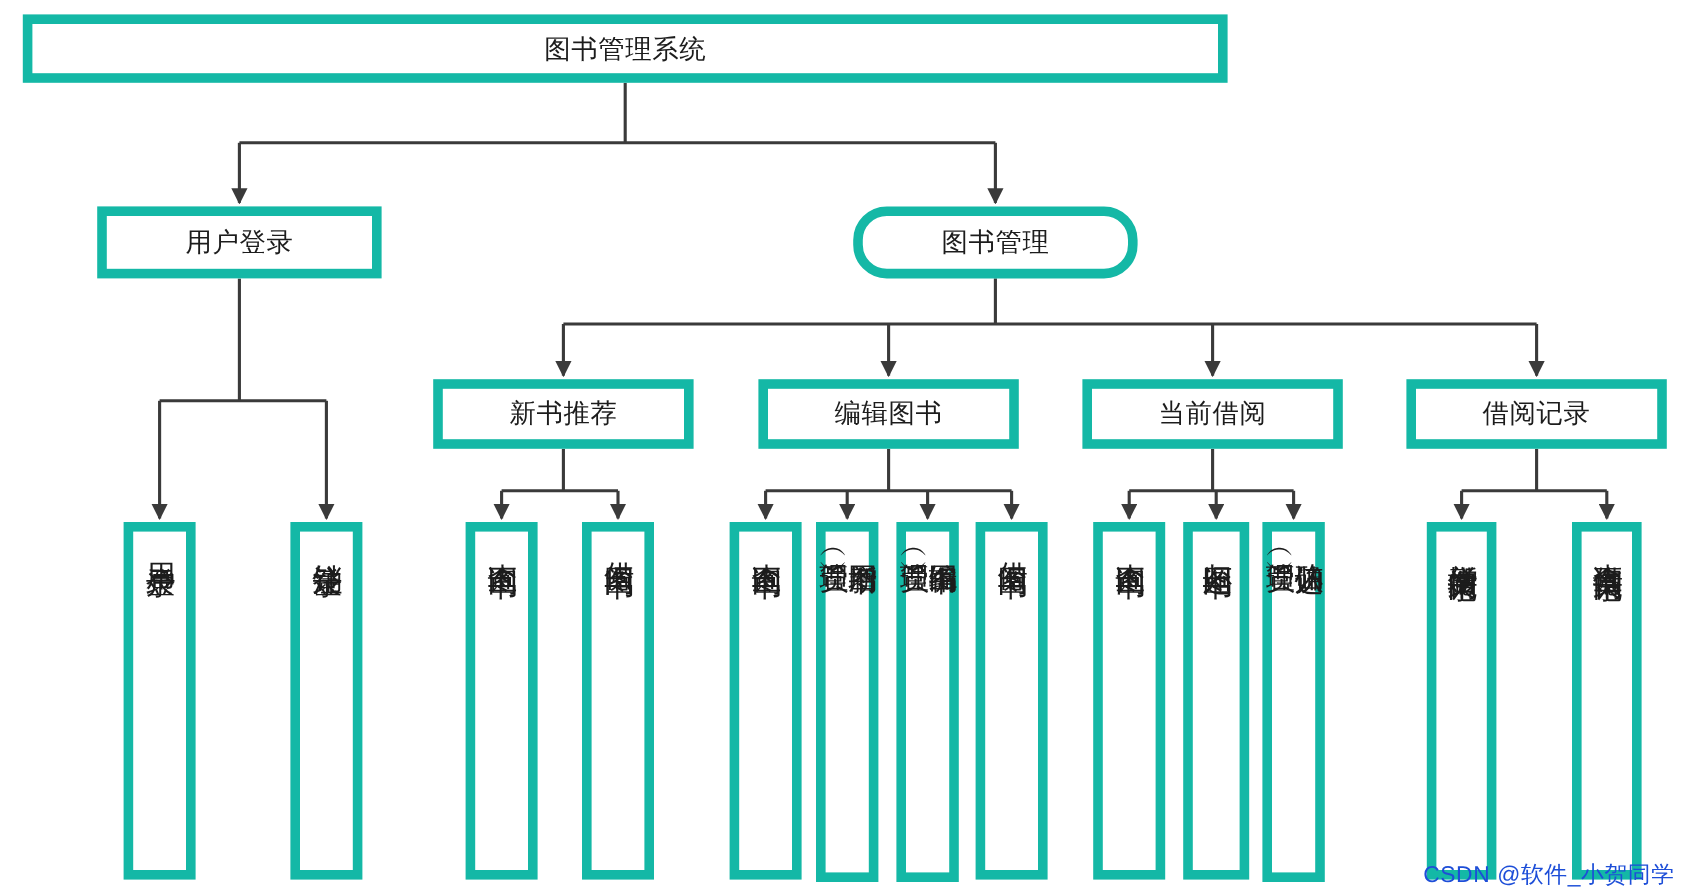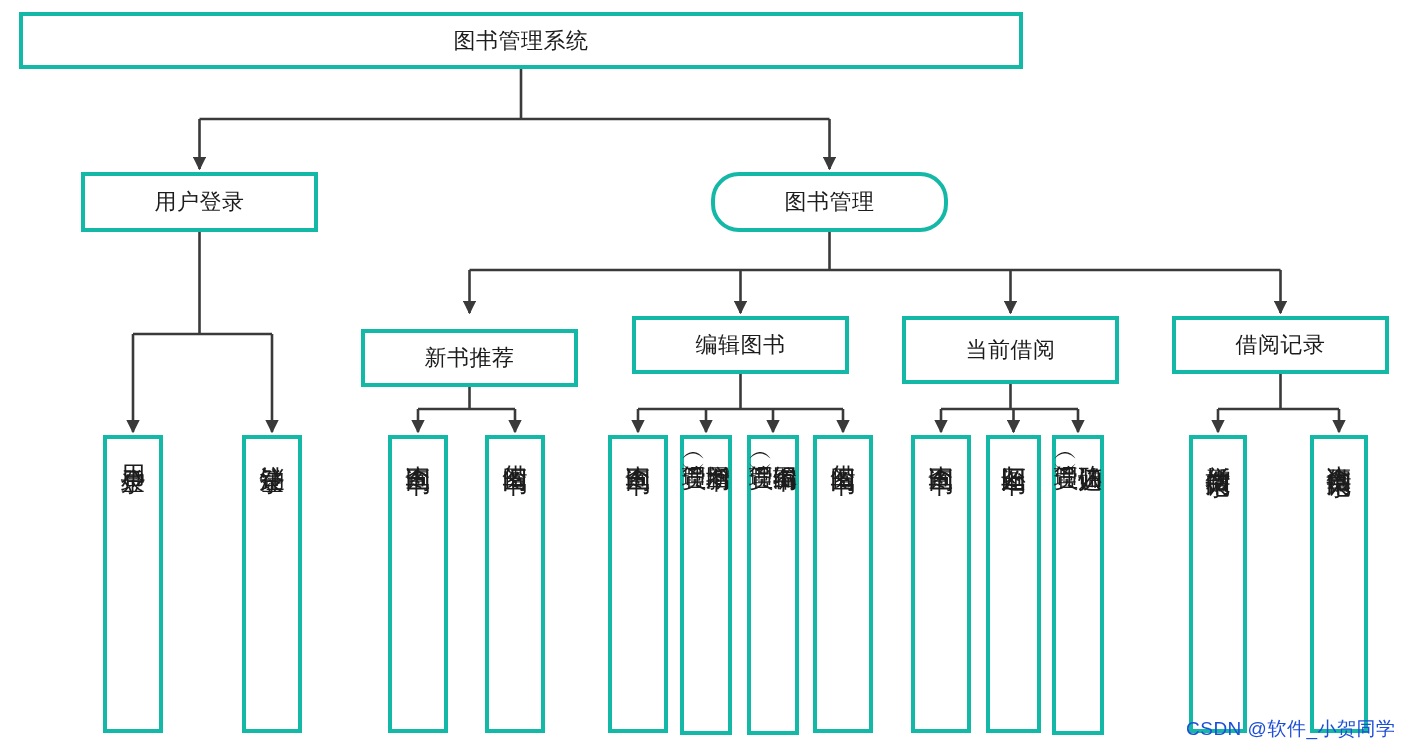--- a/index.html
+++ b/index.html
@@ -23,21 +23,21 @@
     left: 0;
     top: 0;
     width: 1405px;
     height: 747px;
     pointer-events: none;
   }
   .node {
     position: absolute;
     box-sizing: border-box;
     background: #ffffff;
-    border: 4px solid #14b8a6;
+    border: 8px solid #14b8a6;
     display: flex;
     align-items: center;
     justify-content: center;
     color: #1c1c1c;
   }
   .node .label {
     display: block;
     text-align: center;
     line-height: 1.18;
     white-space: pre;
@@ -132,21 +132,21 @@
       </div>
       <div class="node vert" style="left: 103px; top: 435px; width: 60px; height: 298px;">
         <span class="label">用户登录</span>
       </div>
       <div class="node vert" style="left: 242px; top: 435px; width: 60px; height: 298px;">
         <span class="label">注销登录</span>
       </div>
       <div class="node horiz" style="left: 711px; top: 172px; width: 237px; height: 60px; border-radius: 28px;">
         <span class="label">图书管理</span>
       </div>
-      <div class="node horiz" style="left: 361px; top: 316px; width: 217px; height: 58px; margin-top: 13px;">
+      <div class="node horiz" style="left: 361px; top: 316px; width: 217px; height: 58px;">
         <span class="label">新书推荐</span>
       </div>
       <div class="node vert" style="left: 388px; top: 435px; width: 60px; height: 298px;">
         <span class="label">查询图书</span>
       </div>
       <div class="node vert" style="left: 485px; top: 435px; width: 60px; height: 298px;">
         <span class="label">借阅图书</span>
       </div>
       <div class="node horiz" style="left: 632px; top: 316px; width: 217px; height: 58px;">
         <span class="label">编辑图书</span>
@@ -158,21 +158,21 @@
         <span class="label">新增图书
 （管理员）</span>
       </div>
       <div class="node vert tall" style="left: 747px; top: 435px; width: 52px; height: 300px;">
         <span class="label">编辑图书
 （管理员）</span>
       </div>
       <div class="node vert" style="left: 813px; top: 435px; width: 60px; height: 298px;">
         <span class="label">借阅图书</span>
       </div>
-      <div class="node horiz" style="left: 902px; top: 316px; width: 217px; height: 68px;">
+      <div class="node horiz" style="left: 902px; top: 316px; width: 217px; height: 58px;">
         <span class="label">当前借阅</span>
       </div>
       <div class="node vert" style="left: 911px; top: 435px; width: 60px; height: 298px;">
         <span class="label">查询图书</span>
       </div>
       <div class="node vert" style="left: 986px; top: 435px; width: 55px; height: 298px;">
         <span class="label">归还图书</span>
       </div>
       <div class="node vert tall" style="left: 1052px; top: 435px; width: 52px; height: 300px;">
         <span class="label">确认归还

